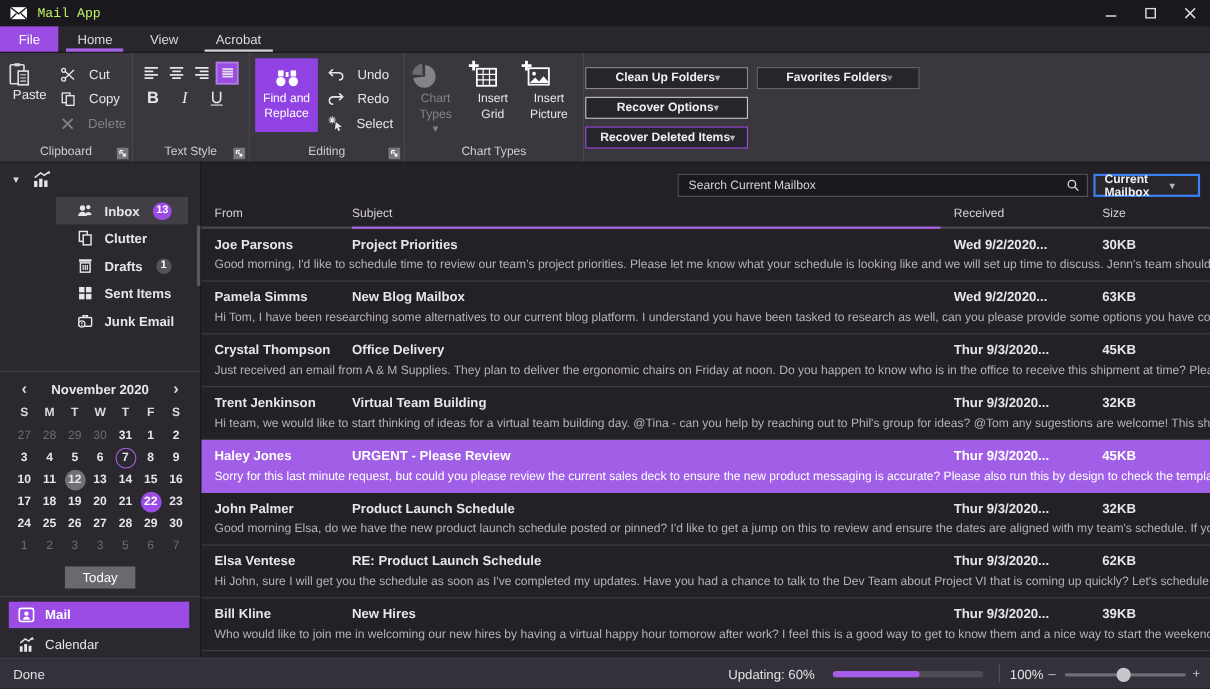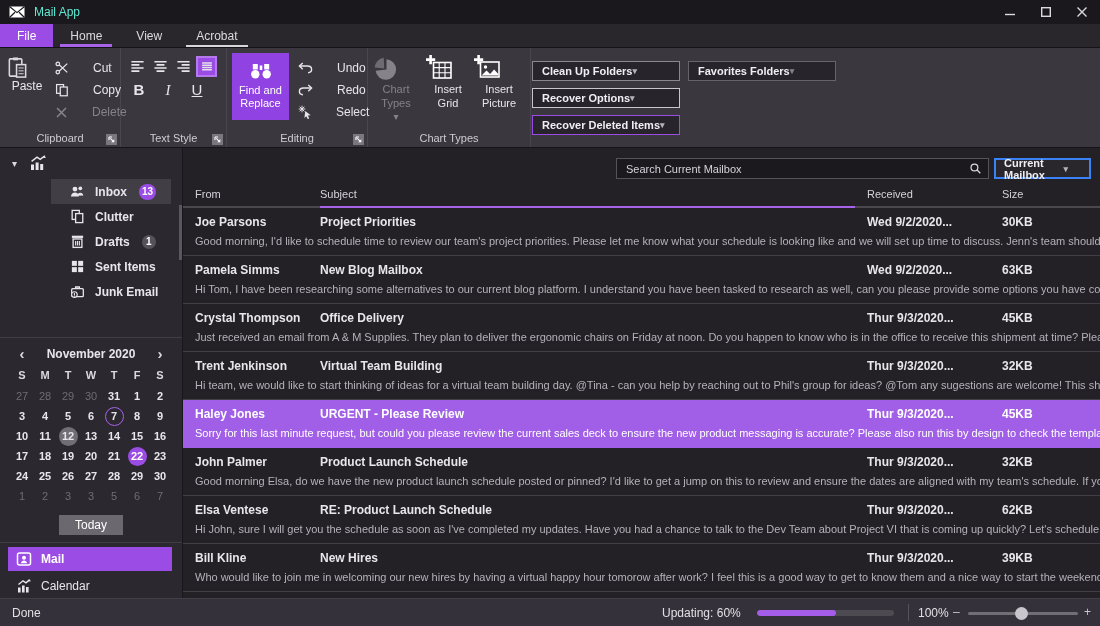--- a/index.html
+++ b/index.html
@@ -6,21 +6,21 @@
   html,body { width:1100px; height:626px; }
   body {
     font-family:"Liberation Sans",sans-serif;
     background:#232026; color:#e8e6ea;
     overflow:hidden; position:relative;
     -webkit-font-smoothing:antialiased;
   }
   svg { display:block; }
 
   
-  .titlebar { height:24px; background:#1a181c; display:flex; align-items:center; padding-left:9px; gap:9px; font-size:12px; color:#5eead4; }
+  .titlebar { height:24px; background:#1a181c; display:flex; align-items:center; padding-left:9px; gap:9px; font-size:12px; color:#bef264;font-family:Liberation Mono, monospace; }
   .win-controls { margin-left:auto; display:flex; height:100%; }
   .win-btn { width:36px; height:100%; display:flex; align-items:center; justify-content:center; font-size:13px; color:#dcdade; }
 
   
   .tabrow { height:24px; background:#29262c; display:flex; align-items:stretch; font-size:12px; border-bottom:1px solid #141216; }
   .tab { padding:0 17px; display:flex; align-items:center; position:relative; color:#dcdade; }
   .tab.active { background:#9b4ce4; color:#fff; }
   .tab.u-accent::after { content:""; position:absolute; left:7px; right:7px; bottom:0; height:3px; background:#a763e8; }
   .tab.u-light::after  { content:""; position:absolute; left:7px; right:7px; bottom:0; height:2px; background:#d8d5db; }
 
@@ -29,40 +29,40 @@
   .rgroup { position:absolute; top:0; height:100%; border-right:1px solid #49464d; }
   .rg-label { position:absolute; bottom:3px; left:0; right:0; text-align:center; font-size:11px; color:#cfccd3; }
   .launcher { position:absolute; bottom:2px; right:3px; width:11px; height:11px; }
   .g-clipboard { left:0; width:121px; }
   .g-textstyle { left:121px; width:106px; }
   .g-editing { left:227px; width:141px; }
   .g-charttypes { left:368px; width:163px; }
 
   .bigbtn { position:absolute; text-align:center; font-size:12px; color:#e8e6ea; cursor:default; }
   .bigbtn .bicon { margin:0 auto 4px; }
-  .smallbtn { position:absolute; display:flex; align-items:center; gap:24px; font-size:12px; color:#e8e6ea; white-space:nowrap; }
+  .smallbtn { position:absolute; display:flex; align-items:center; gap:12px; font-size:12px; color:#e8e6ea; white-space:nowrap; }
   .smallbtn.disabled { color:#85828a; }
 
   .alignrow { position:absolute; left:8px; top:10px; display:flex; gap:6px; }
   .a-ic { width:17px; height:17px; display:flex; align-items:center; justify-content:center; }
   .a-ic.hl { background:#9b4ce4; outline:2px solid #b578ef; }
   .biu { position:absolute; left:10px; top:33px; display:flex; gap:13px; align-items:baseline; }
   .biu span { font-size:15px; width:16px; text-align:center; }
   .b-b { font-weight:700; }
   .b-i { font-style:italic; font-family:"Liberation Serif",serif; }
   .b-u { text-decoration:underline; }
 
   .fr-btn { position:absolute; left:5px; top:5px; width:57px; height:67px; background:#9042e2; color:#fff; font-size:11px; line-height:13px; display:flex; flex-direction:column; align-items:center; justify-content:center; gap:5px; text-align:center; }
 
   .ct-big { width:48px; }
   .ct-caret { color:#85828a; font-size:10px; margin-top:1px; }
   .bigbtn .blabel { font-size:11px; line-height:12px; }
   .bigbtn.disabled { color:#85828a; }
 
-  .rdrop { position:absolute; width:148px; height:20px; background:#27242b; display:flex; align-items:center; justify-content:flex-start; padding:0 7px 0 9px; font-size:11px; font-weight:700; color:#f0eef2; }
+  .rdrop { position:absolute; width:148px; height:20px; background:#27242b; display:flex; align-items:center; justify-content:center; padding:0 7px 0 9px; font-size:11px; font-weight:700; color:#f0eef2; }
   .rdrop .caret { font-size:9px; color:#b5b2b9; }
   .bd-gray   { border:1px solid #8a878e; }
   .bd-light  { border:1px solid #c8c5cc; }
   .bd-accent { border:1px solid #9b4ce4; }
   .bd-dim    { border:1px solid #66636a; }
   .bd-dim .caret { color:#85828a; }
 
   
   .content { position:absolute; top:148px; left:0; right:0; bottom:28px; display:flex; }
   .sidebar { width:183px; background:#2b2830; border-right:1px solid #19171b; position:relative; }

